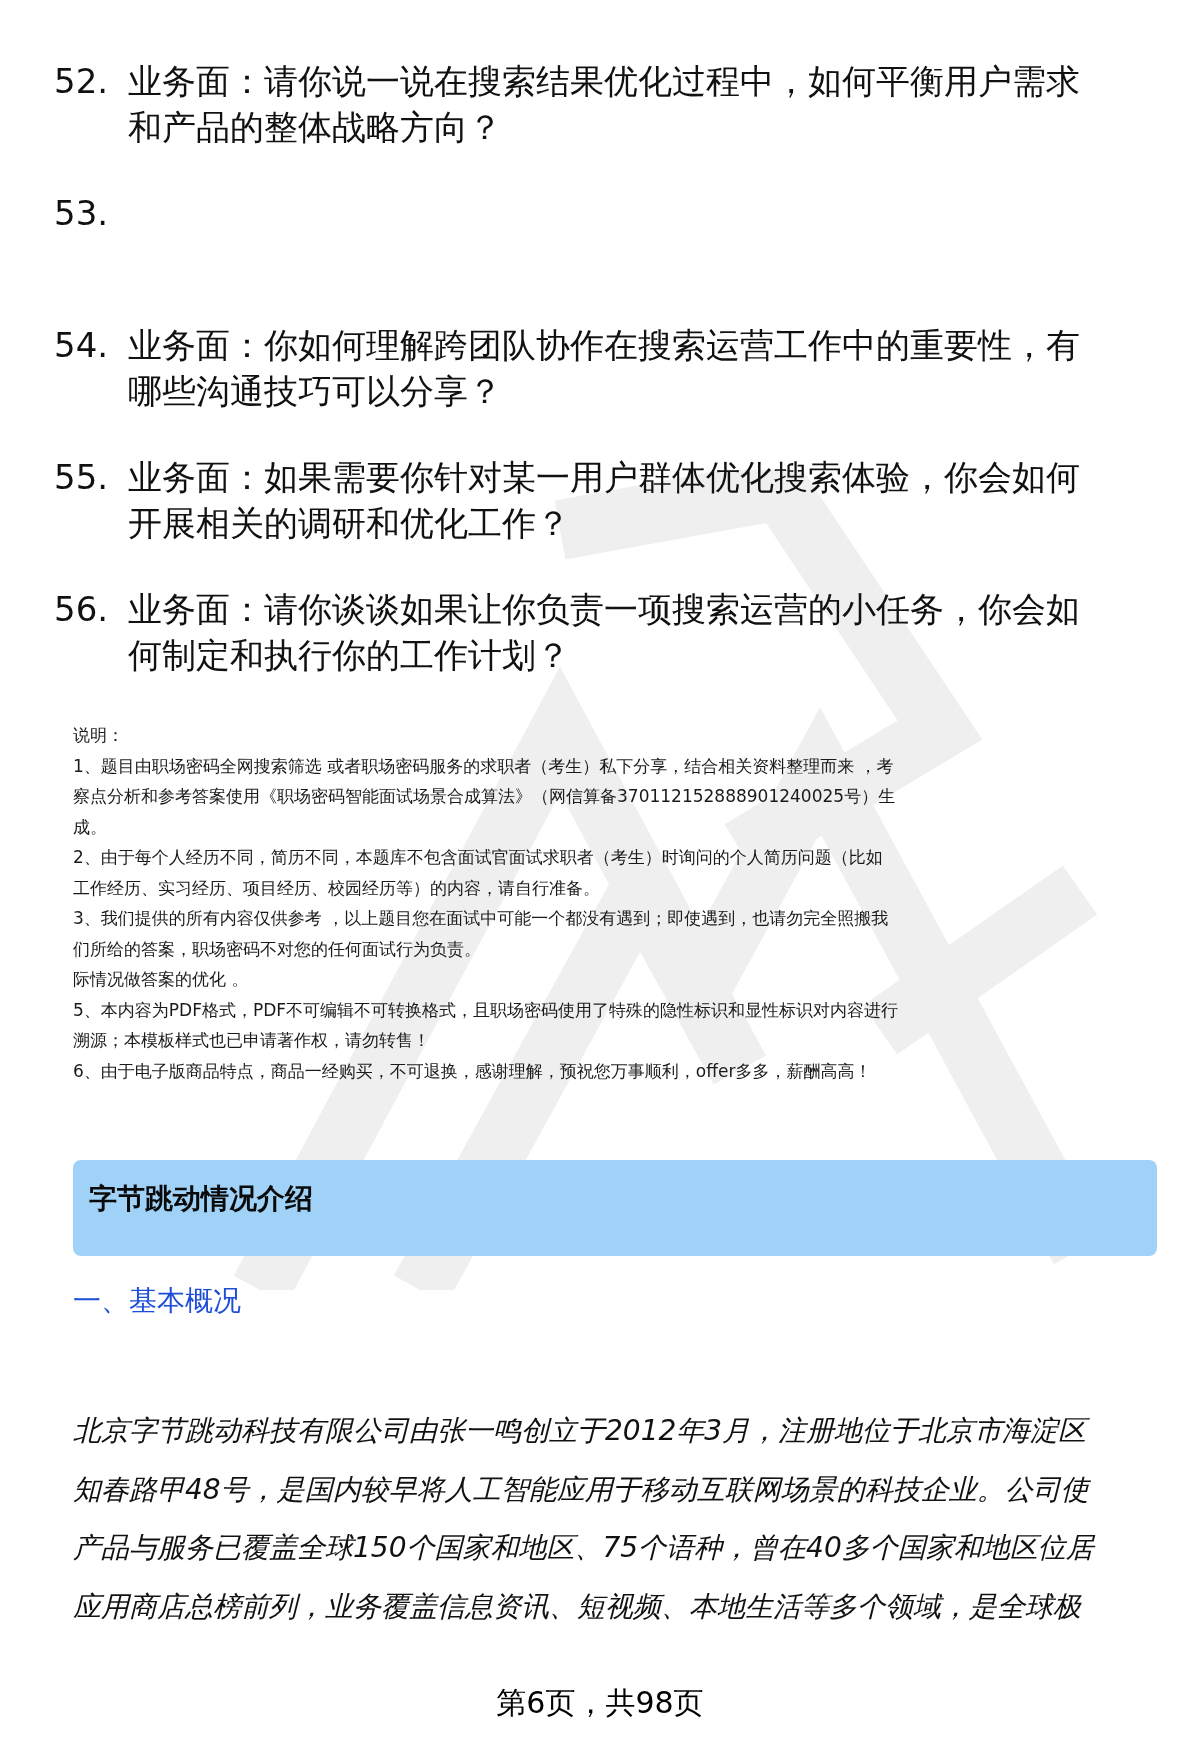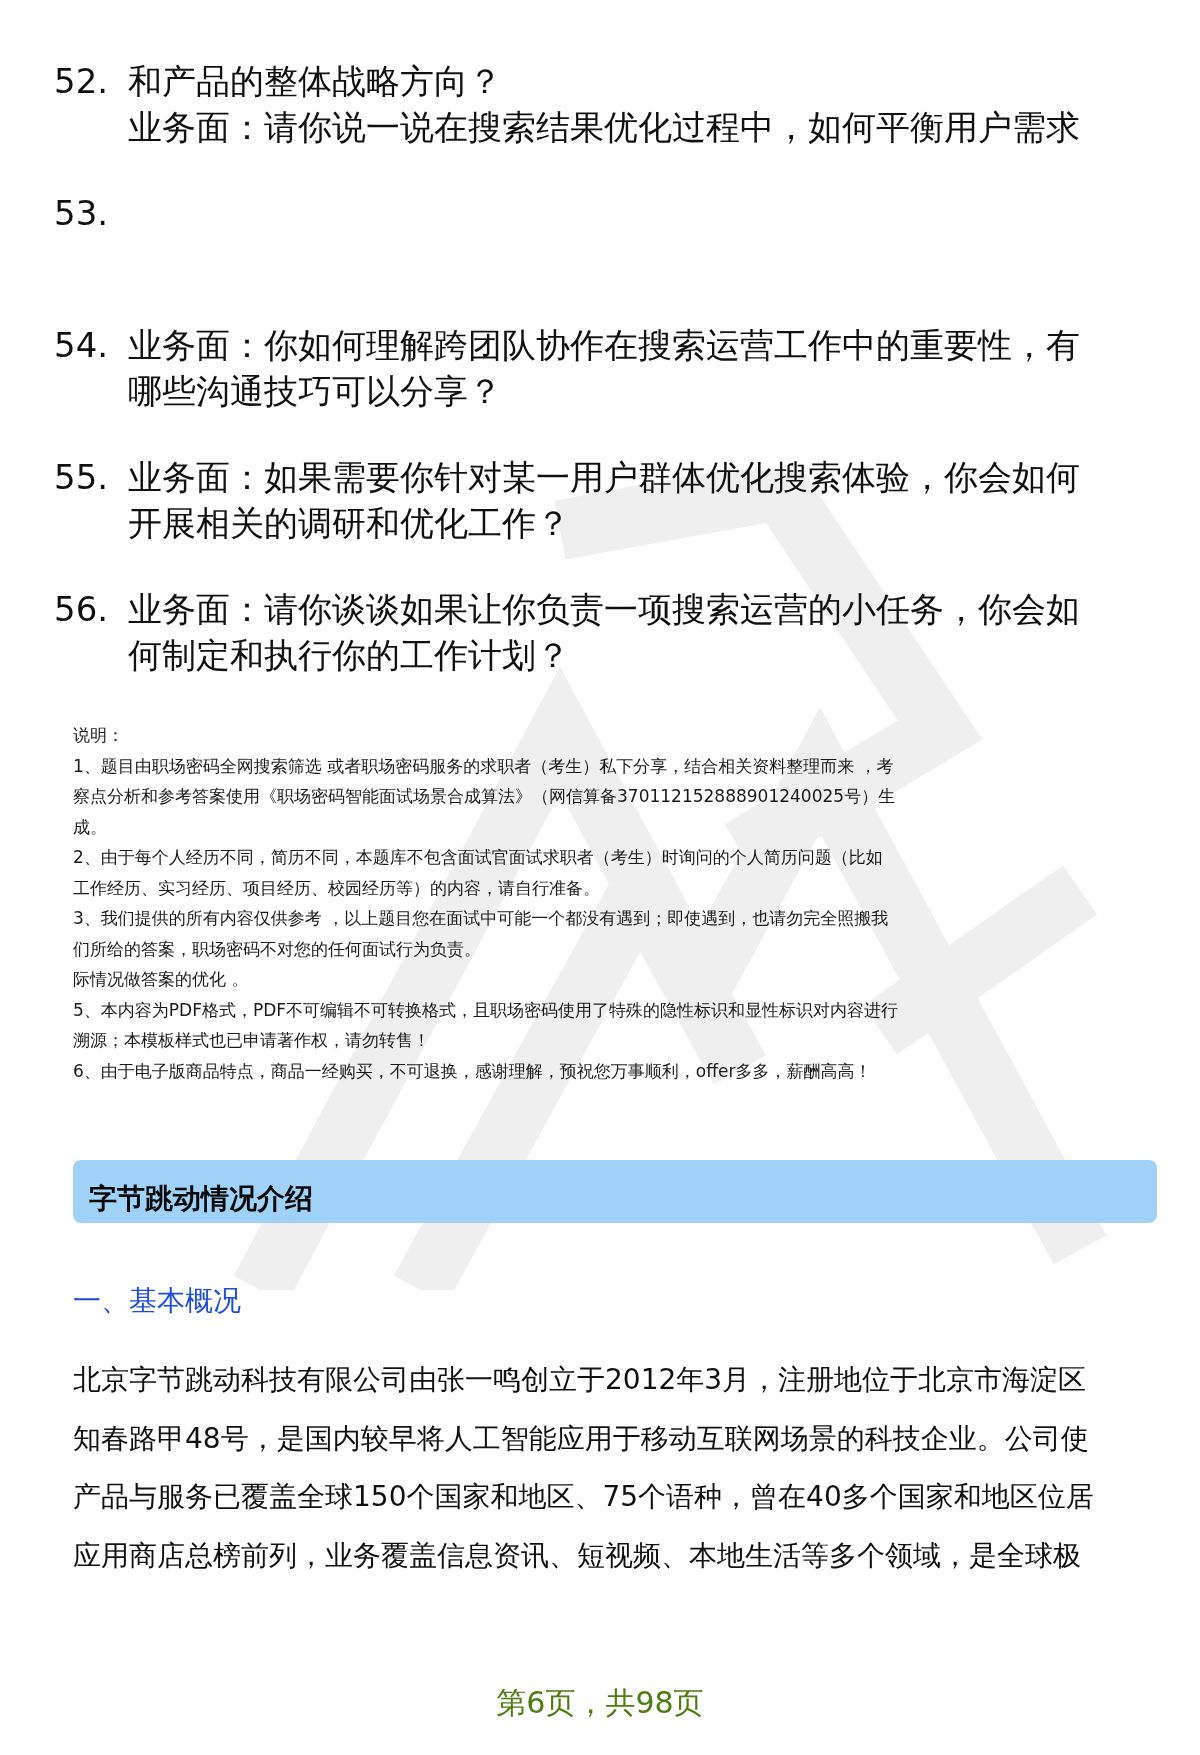--- a/index.html
+++ b/index.html
@@ -17,59 +17,59 @@
       position: relative; height: 132px; font-size: 34px; line-height: 46px;
     }
     .q .num { position: absolute; left: 54px; top: 0; }
     .q .text { position: absolute; left: 128px; top: 0; width: 1020px; }
     .notes {
       position: absolute; left: 73px; top: 720px; width: 1090px;
       font-size: 17px; line-height: 30.5px; color: #1a1a1a;
     }
     .notes p { margin: 0; }
     .section-heading {
-      position: absolute; left: 73px; top: 1160px; width: 1084px; height: 63px;
+      position: absolute; left: 73px; top: 1160px; width: 1084px; height: 96px;
       background: #a0d2f8; border-radius: 8px;
     }
     .section-heading span {
       position: absolute; left: 16px; top: 20px; font-size: 28px; font-weight: bold; color: #0a0a0a;
     }
     .subheading {
       position: absolute; left: 73px; top: 1282px; font-size: 28px; color: #1d4ed8;
     }
     .body-text {
-      position: absolute; left: 73px; top: 1351px; width: 1090px;
-      font-size: 28px; line-height: 58.5px; color: #111; text-align: justify;
+      position: absolute; left: 73px; top: 1402px; width: 1090px;
+      font-size: 28px; line-height: 58.5px; color: #111; text-align: justify; font-style: italic;
     }
     .body-text .line { display: block; white-space: nowrap; }
     .page-footer {
       position: absolute; left: 0; width: 1200px; top: 1683px; text-align: center;
-      font-size: 30px; color: #4d7c0f;
+      font-size: 30px; color: #000000;
     }
   </style>
 </head>
 <body>
 
 <svg class="watermark" viewBox="0 0 1000 820" xmlns="http://www.w3.org/2000/svg">
   <g fill="none" stroke="#000" stroke-width="60" stroke-linejoin="miter">
     <polyline points="80,820 380,260 520,520 640,300 900,780"></polyline>
     <polyline points="240,820 460,420 560,600"></polyline>
     <polyline points="380,60 600,20 760,260 560,380"></polyline>
     <polyline points="700,560 900,420"></polyline>
   </g>
 </svg>
 
 <div class="content">
 
   <div class="questions">
     <div class="q">
       <span class="num">52.</span>
       <div class="text">
+        <div>业务面：请你说一说在搜索结果优化过程中，如何平衡用户需求</div>
         <div>和产品的整体战略方向？</div>
-        <div>业务面：请你说一说在搜索结果优化过程中，如何平衡用户需求</div>
       </div>
     </div>
     <div class="q">
       <span class="num">53.</span>
     </div>
     <div class="q">
       <span class="num">54.</span>
       <div class="text">
         <div>业务面：你如何理解跨团队协作在搜索运营工作中的重要性，有</div>
         <div>哪些沟通技巧可以分享？</div>

